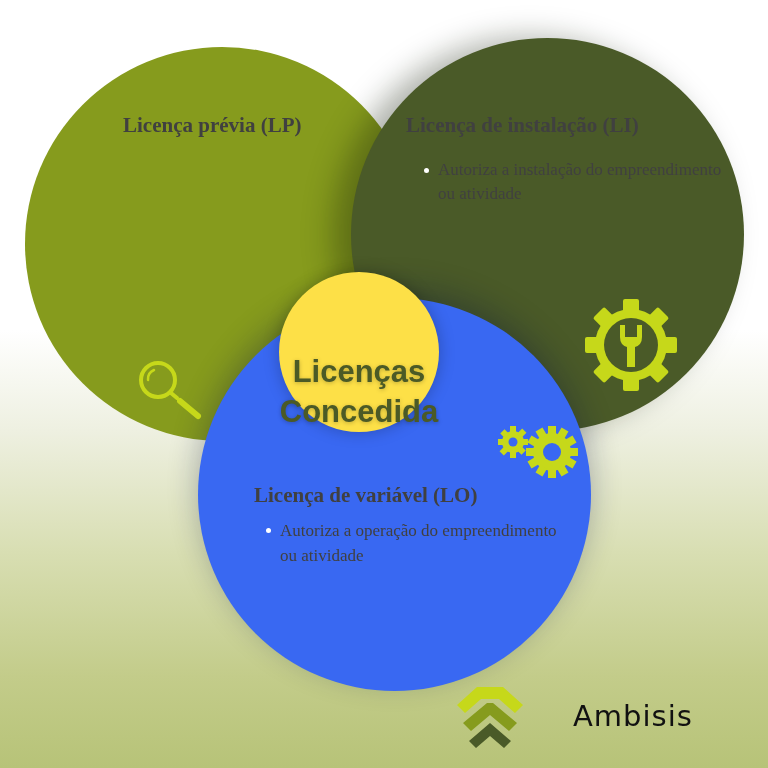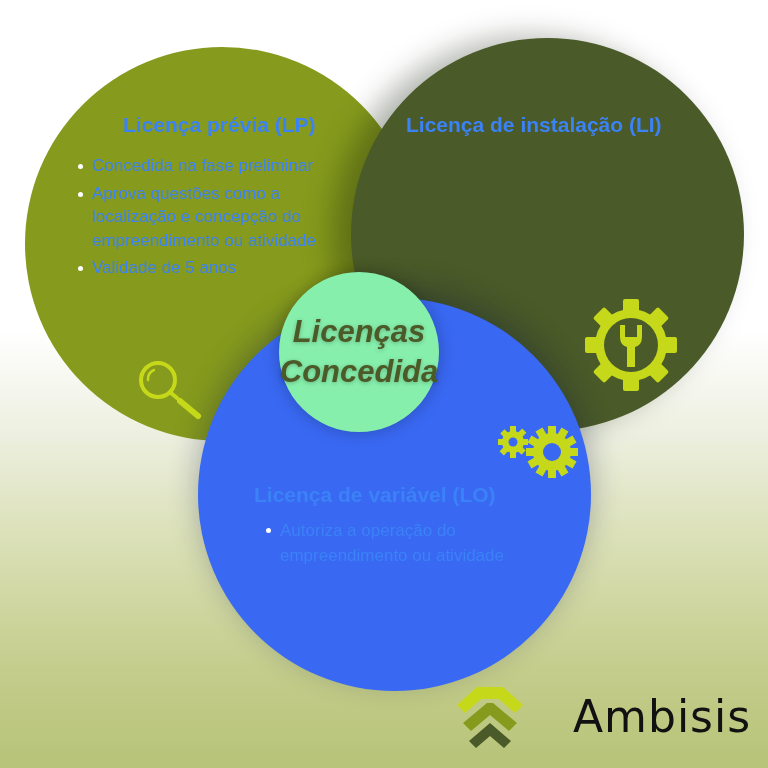--- a/index.html
+++ b/index.html
@@ -26,36 +26,35 @@
     box-shadow: -18px 0 30px rgba(20,30,10,0.35);
   }
   .c-lo {
     left: 198px; top: 298px; width: 393px; height: 393px;
     background: #3968f2;
     z-index: 3;
     box-shadow: 0 -10px 30px rgba(10,20,60,0.30);
   }
   .c-center {
     left: 279px; top: 272px; width: 160px; height: 160px;
-    background: #86efac;
+    background: #fde047;
     z-index: 5;
-    display: flex; align-items: center; justify-content: center;
+    display: flex; align-items: flex-end; justify-content: center;
     text-align: center;
     box-shadow: 0 0 16px rgba(0,0,0,0.25);
     overflow: visible;
-    font-style: italic;
   }
   .center-title {
     color: #4b5a26;
     font-weight: bold;
     font-size: 31px;
     line-height: 40px;
     text-shadow: 0 1px 4px rgba(0,0,0,0.25);
   }
-  .block { position: absolute; color: #3b82f6; z-index: 6; }
+  .block { position: absolute; color: #404040; z-index: 6; font-family: Liberation Serif, serif; }
   .block h2 {
     font-size: 21px; font-weight: bold; line-height: 26px; white-space: nowrap;
   }
   .block ul { list-style: none; }
   .block li {
     position: relative;
     font-size: 17px;
     line-height: 23px;
     padding-left: 17px;
   }
@@ -76,51 +75,47 @@
   .lo-block { left: 254px; top: 482px; width: 310px; }
   .lo-block h2 { margin-bottom: 10px; }
   .lo-block ul { margin-left: 9px; }
   .lo-block li { line-height: 25px; }
 
   .icon { position: absolute; z-index: 7; }
   .logo { position: absolute; left: 455px; top: 683px; z-index: 7; display: flex; align-items: center; }
   .logo-text {
     margin-left: 48px;
     font-family: "DejaVu Sans", sans-serif;
-    font-size: 44px;
+    font-size: 29px;
     letter-spacing: 1px;
     color: #111111;
     font-weight: normal;
   }
 </style>
 </head>
 <body>
 
 <div class="circle c-lp"></div>
 <div class="circle c-li"></div>
 <div class="circle c-lo"></div>
 <div class="circle c-center">
   <div class="center-title">
     <div>Licenças</div>
     <div>Concedida</div>
   </div>
 </div>
 
 <div class="block lp-block">
   <h2>Licença prévia (LP)</h2>
-  <ul>
-    <li>Concedida na fase preliminar</li>
-    <li>Aprova questões como a localização e concepção do empreendimento ou atividade</li>
-    <li>Validade de 5 anos</li>
-  </ul>
 </div>
 
 <div class="block li-block">
   <h2>Licença de instalação (LI)</h2>
   <ul>
+    <li>Autoriza a instalação do empreendimento ou atividade</li>
   </ul>
 </div>
 
 <div class="block lo-block">
   <h2>Licença de variável (LO)</h2>
   <ul>
     <li>Autoriza a operação do empreendimento ou atividade</li>
   </ul>
 </div>
 

